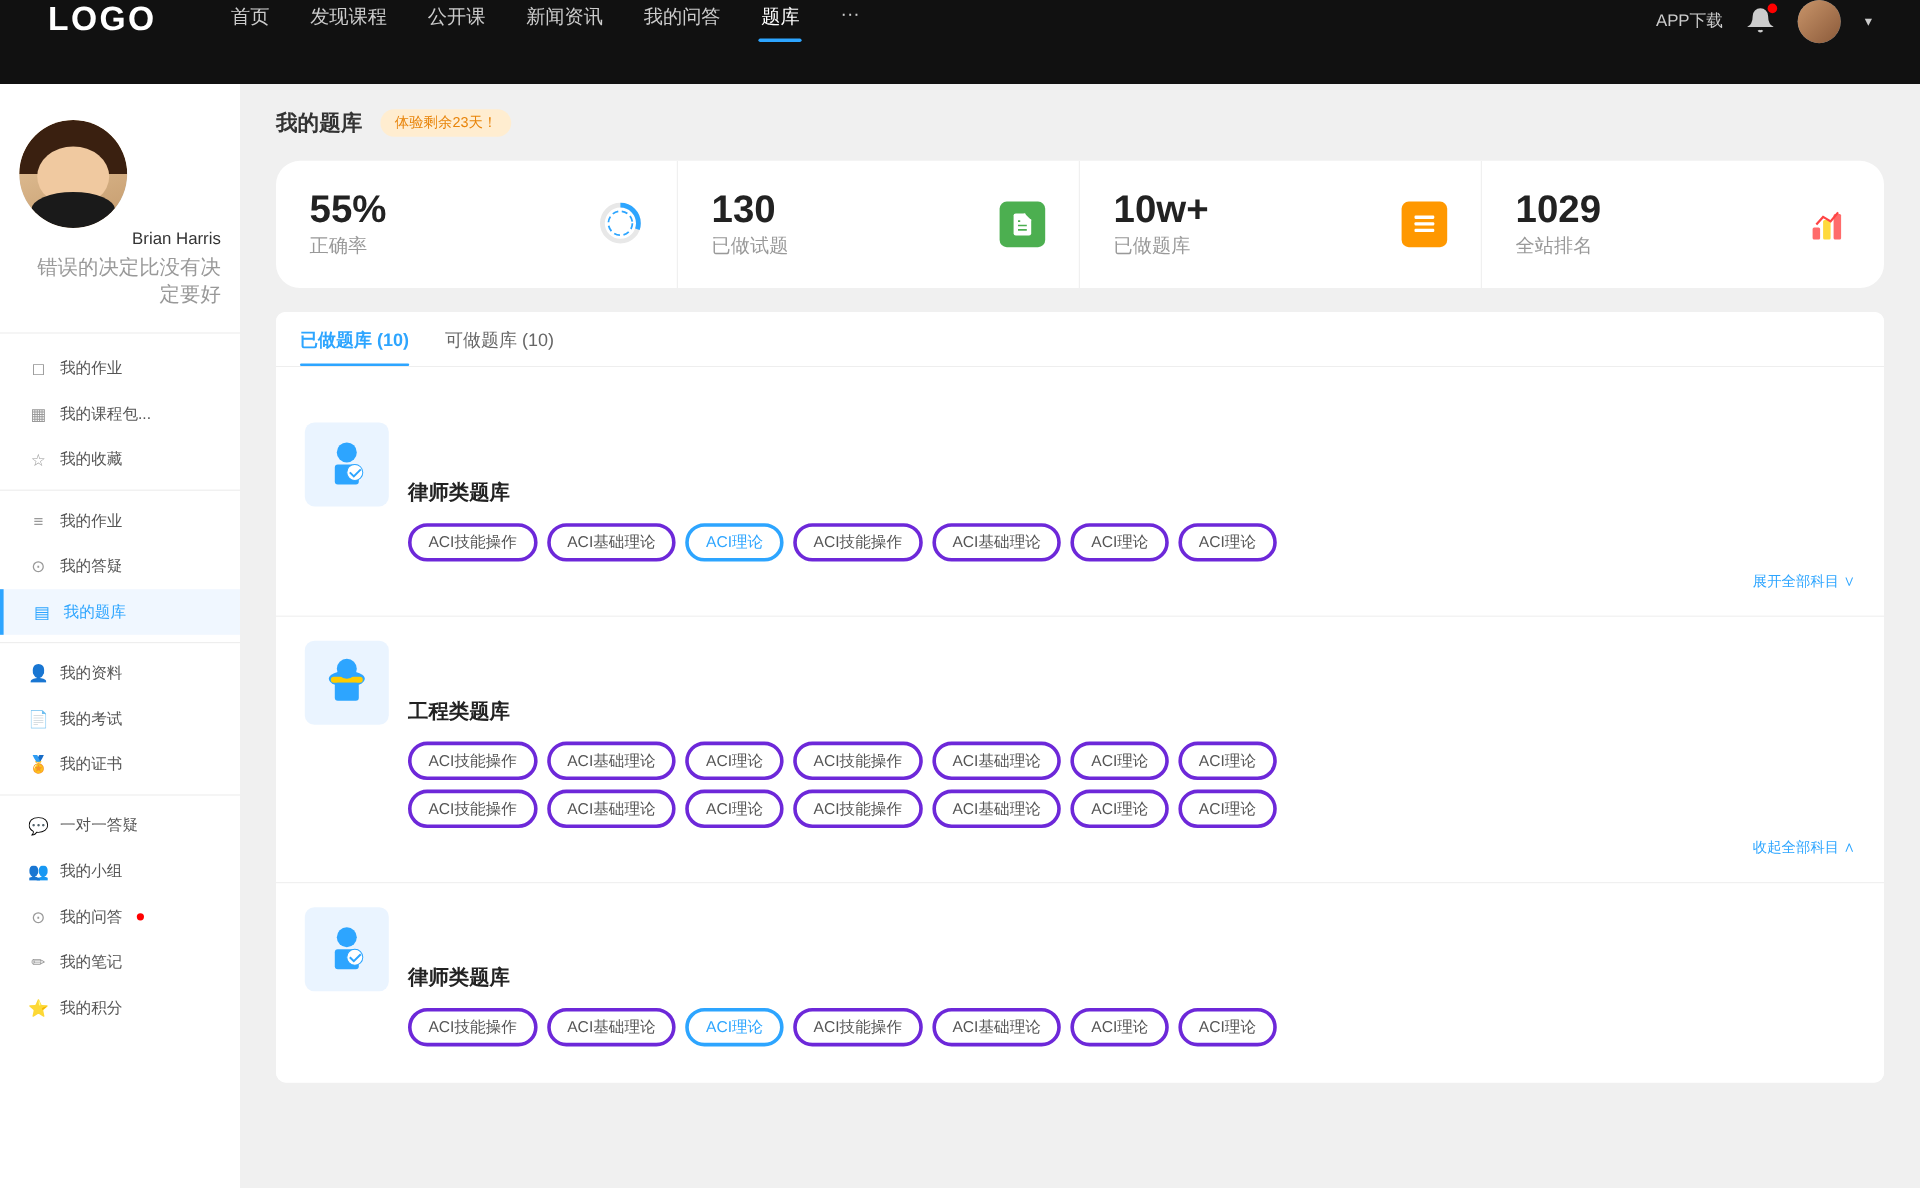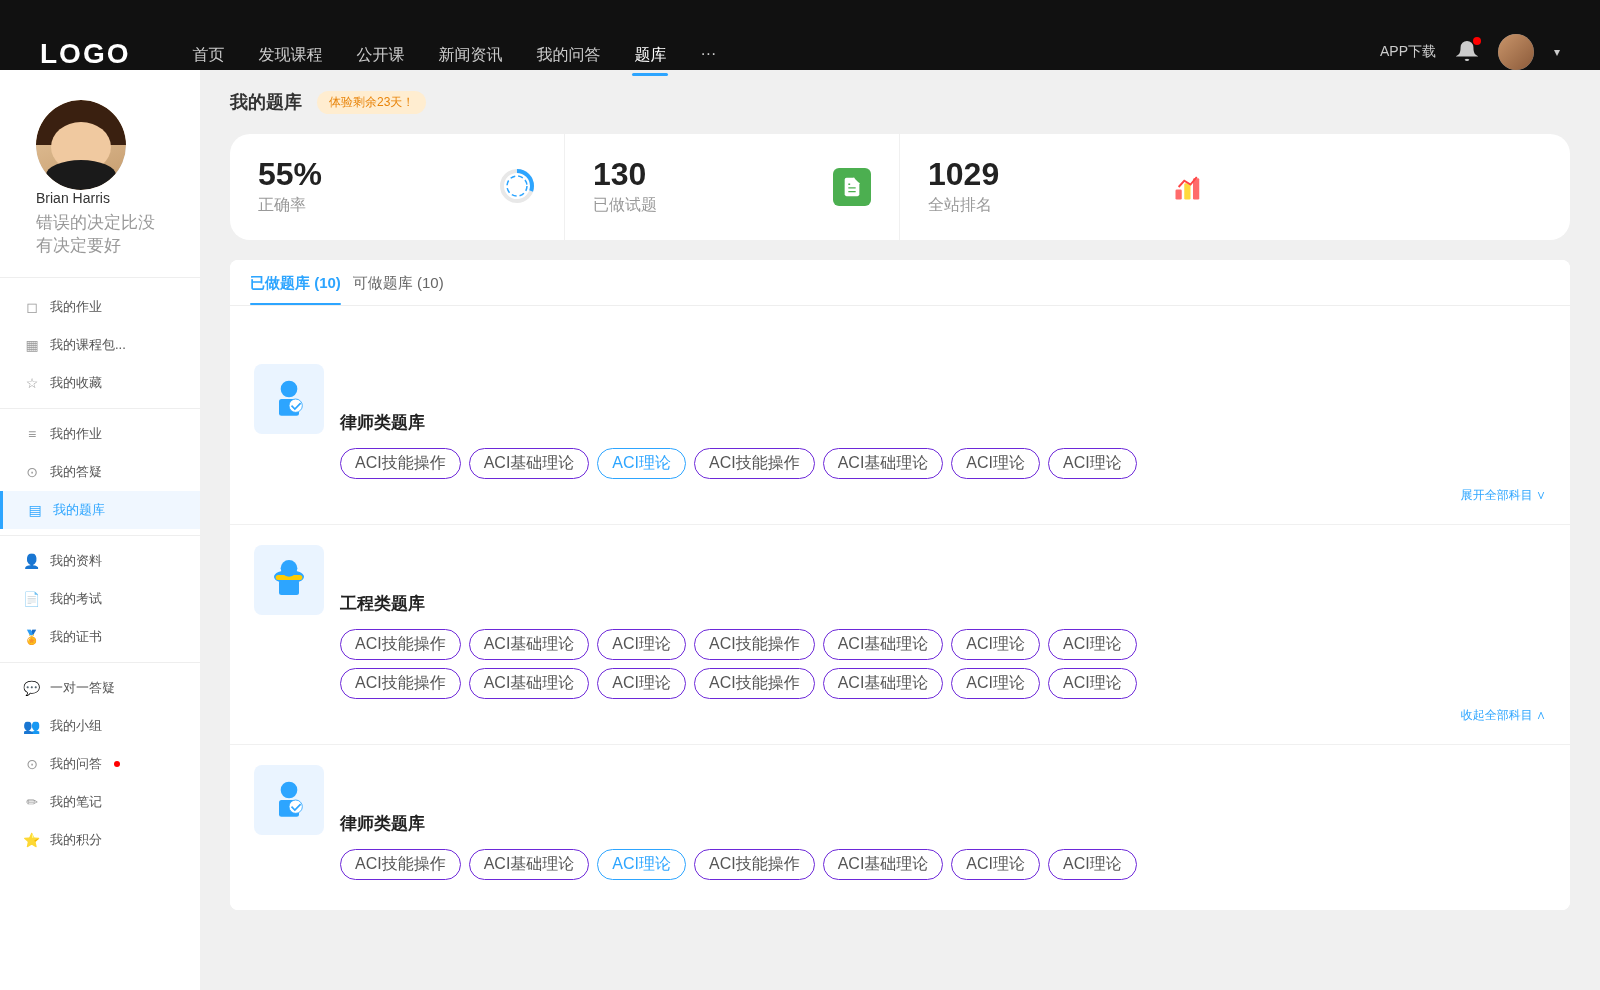--- a/index.html
+++ b/index.html
@@ -3,21 +3,21 @@
   <meta charset="utf-8">
   <style>
     * { box-sizing: border-box; margin: 0; padding: 0; }
     body { font-family: 'PingFang SC', 'Microsoft YaHei', sans-serif; background: #f5f5f5; font-size: 14px; color: #333; }
 
     
     .navbar {
       background: #111;
       height: 70px;
       display: flex;
-      align-items: flex-end;
+      align-items: flex-start;
       padding: 0 40px;
       color: #fff;
       position: sticky; top: 0; z-index: 100;
     }
     .navbar .logo {
       font-size: 28px; font-weight: bold; color: #fff; margin-right: 60px; letter-spacing: 2px;
     }
     .nav-links { display: flex; gap: 30px; flex: 1; }
     .nav-link {
       color: #ccc; font-size: 16px; cursor: pointer; padding: 4px 2px;
@@ -51,22 +51,22 @@
     }
 
     
     .sidebar {
       width: 200px;
       background: #fff;
       padding: 20px 0;
       flex-shrink: 0;
     }
     .sidebar-profile {
-      text-align: left;
-      padding: 10px 36px 20px;
+      text-align: right;
+      padding: 10px 16px 20px;
       border-bottom: 1px solid #eee;
     }
     .sidebar-avatar-circle {
       width: 90px; height: 90px; border-radius: 50%;
       background: linear-gradient(135deg, #e8e8e8, #c8c8c8);
       display: flex; align-items: center; justify-content: center;
       overflow: hidden;
     }
     .sidebar-name { font-size: 14px; font-weight: 500; color: #333; margin-bottom: 5px; }
     .sidebar-motto { font-size: 17px; color: #999; }
@@ -107,21 +107,21 @@
       padding: 24px 28px;
       border-right: 1px solid #f0f0f0;
     }
     .stat-card:last-child { border-right: none; }
     .stat-value { font-size: 32px; font-weight: 700; color: #222; line-height: 1; }
     .stat-label { font-size: 16px; color: #999; margin-top: 5px; }
     .stat-icon-area { margin-left: auto; }
 
     
     .tabs-row {
-      display: flex; gap: 12px; margin-bottom: 28px; background: #fff;
+      display: flex; gap: 30px; margin-bottom: 16px; background: #fff;
       padding: 14px 20px 0; border-radius: 8px 8px 0 0;
       border-bottom: 1px solid #eee;
       text-align: center;
     }
     .tab-item {
       font-size: 15px; color: #666; cursor: pointer;
       padding-bottom: 12px; position: relative;
     }
     .tab-item.active { color: #2da5ff; font-weight: 600; }
     .tab-item.active::after {
@@ -142,22 +142,22 @@
     .subject-header {
       display: flex; align-items: flex-end; gap: 16px; margin-bottom: 14px;
     }
     .subject-icon-wrap {
       width: 70px; height: 70px; background: #eaf4ff; border-radius: 8px;
       display: flex; align-items: center; justify-content: center; flex-shrink: 0;
     }
     .subject-name { font-size: 17px; font-weight: 600; color: #222; margin-top: 6px; }
     .tags-row { display: flex; flex-wrap: wrap; gap: 8px; margin-left: 86px; }
     .tag {
-      padding: 4px 14px; border-radius: 20px; font-size: 16px;
-      border: 1px solid #6d28d9; color: #555; cursor: pointer; background: #fff;
+      padding: 4px 14px; border-radius: 20px; font-size: 13px;
+      border: 3px solid #6d28d9; color: #555; cursor: pointer; background: #fff;
     }
     .tag.active { border-color: #2da5ff; color: #2da5ff; }
     .expand-link {
       text-align: right; color: #2da5ff; font-size: 12px; cursor: pointer;
       margin-top: 8px; margin-left: 86px;
     }
     .collapse-link {
       text-align: right; color: #2da5ff; font-size: 12px; cursor: pointer;
       margin-top: 8px; margin-left: 86px;
     }
@@ -313,20 +313,35 @@
               <path d="M14 2H6a2 2 0 0 0-2 2v16a2 2 0 0 0 2 2h12a2 2 0 0 0 2-2V8z"></path>
               <polyline points="14 2 14 8 20 8" stroke="white" stroke-width="1.5" fill="none"></polyline>
               <line x1="16" y1="13" x2="8" y2="13" stroke="#4caf50" stroke-width="1.5"></line>
               <line x1="16" y1="17" x2="8" y2="17" stroke="#4caf50" stroke-width="1.5"></line>
               <polyline points="10 9 9 9 8 9" stroke="#4caf50" stroke-width="1.5" fill="none"></polyline>
             </svg>
           </div>
         </div>
       </div>
 
+      <div class="stat-card">
+        <div>
+          <div class="stat-value">10w+</div>
+          <div class="stat-label">已做题库</div>
+        </div>
+        <div class="stat-icon-area">
+          <div style="width:38px;height:38px;background:#ff9800;border-radius:6px;display:flex;align-items:center;justify-content:center;">
+            <svg viewBox="0 0 24 24" width="22" height="22" fill="white">
+              <rect x="3" y="4" width="18" height="3" rx="1"></rect>
+              <rect x="3" y="10" width="18" height="3" rx="1"></rect>
+              <rect x="3" y="16" width="18" height="3" rx="1"></rect>
+            </svg>
+          </div>
+        </div>
+      </div>
 
       <div class="stat-card">
         <div>
           <div class="stat-value">1029</div>
           <div class="stat-label">全站排名</div>
         </div>
         <div class="stat-icon-area">
           <div style="width:38px;height:38px;display:flex;align-items:center;justify-content:center;">
             <svg viewBox="0 0 24 24" width="30" height="30">
               <rect x="2" y="14" width="5" height="8" fill="#ff6b6b" rx="1"></rect>

